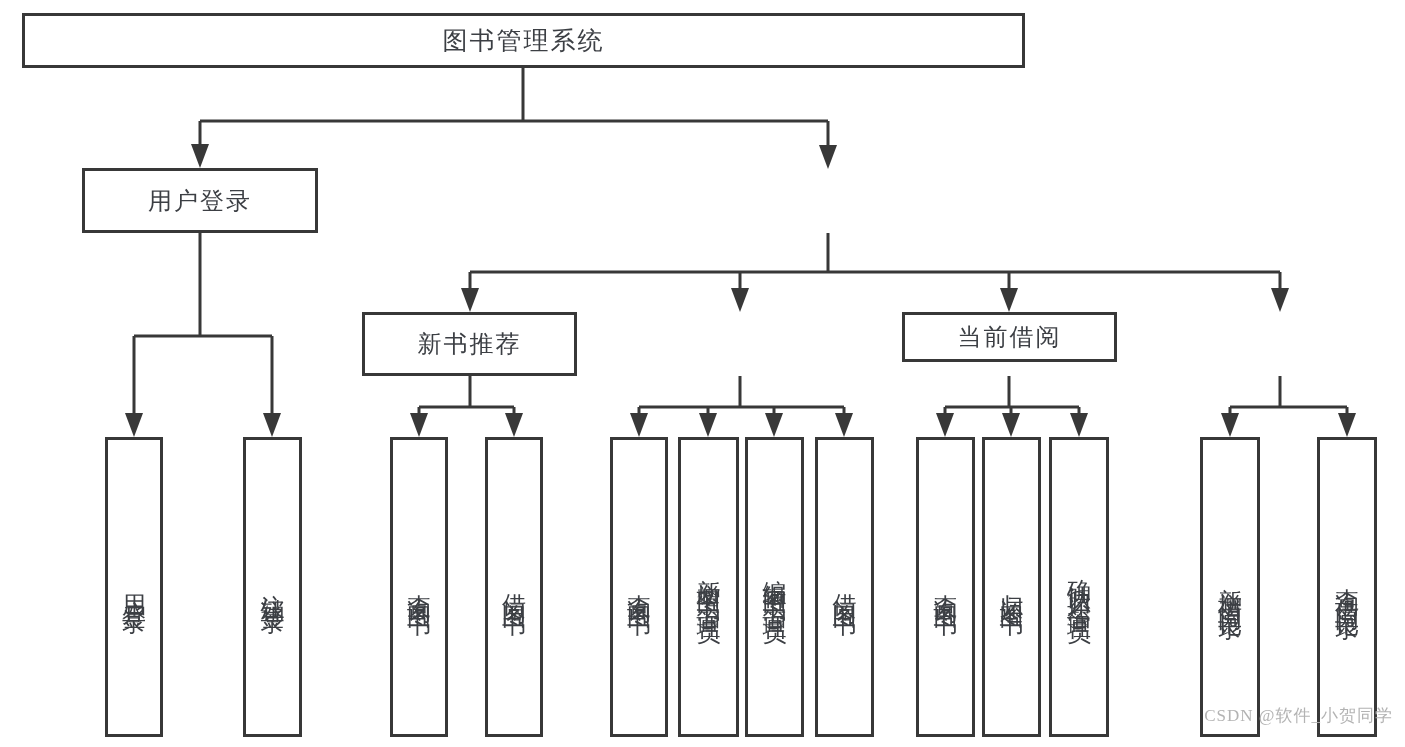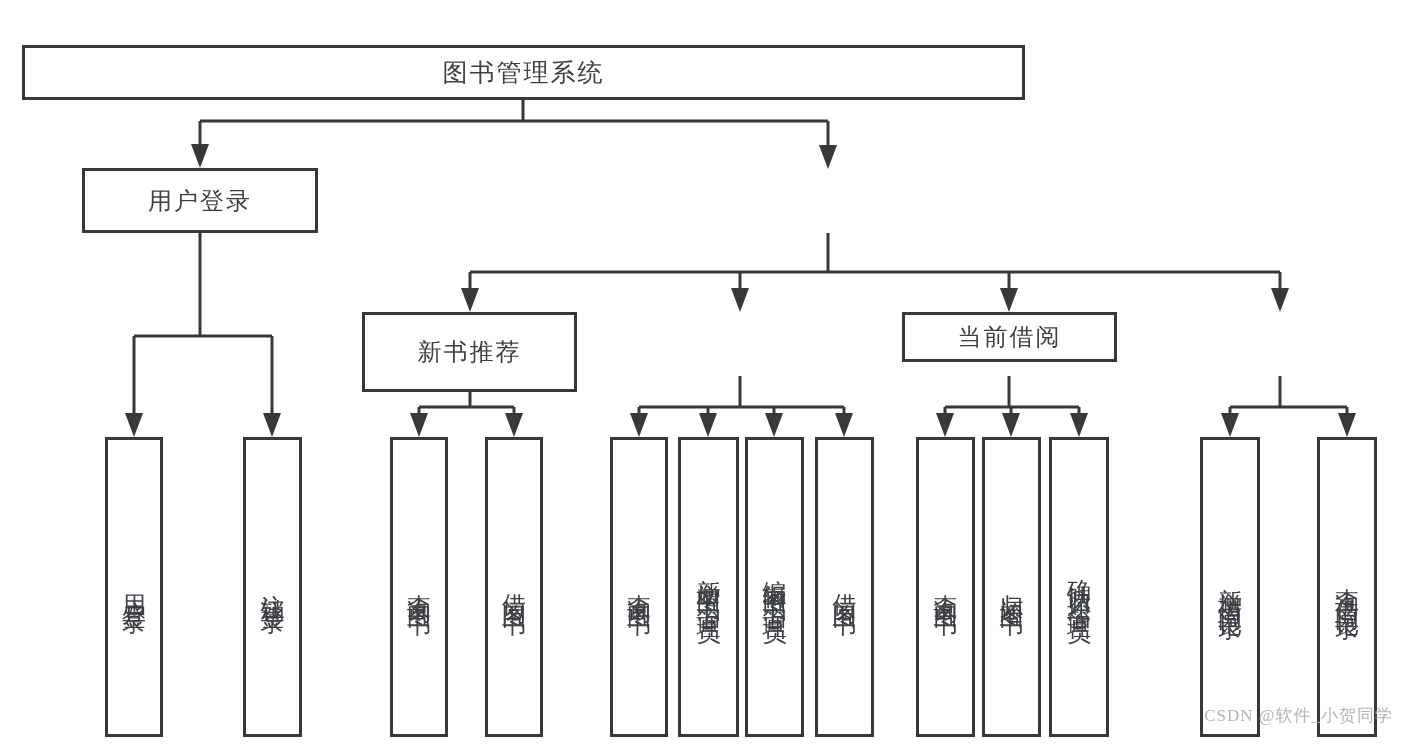--- a/index.html
+++ b/index.html
@@ -23,21 +23,21 @@
     position:absolute;
     box-sizing:border-box;
     border:3px solid var(--line);
     background:#fff;
     color:var(--text);
     display:flex;align-items:center;justify-content:center;
     z-index:2;
     white-space:nowrap;
   }
   .h{font-size:24px;letter-spacing:2px;}
-  .title{font-size:25px;letter-spacing:2px;margin-top:32px;}
+  .title{font-size:25px;letter-spacing:2px;}
   .v{
     writing-mode:vertical-rl;
     text-orientation:mixed;
     font-size:24px;
     letter-spacing:6px;
     line-height:1;
   }
   .watermark{
     position:absolute;
     right:12px;bottom:20px;
@@ -83,21 +83,21 @@
         <polygon points="1070,413 1088,413 1079,437"></polygon>
         <polygon points="1221,413 1239,413 1230,437"></polygon>
         <polygon points="1338,413 1356,413 1347,437"></polygon>
       </g>
   </svg>
 
   <div class="node title" style="left:22px;top:13px;width:1003px;height:55px;">图书管理系统</div>
 
   <div class="node h" style="left:82px;top:168px;width:236px;height:65px;">用户登录</div>
 
-  <div class="node h" style="left:362px;top:312px;width:215px;height:80px;">新书推荐</div>
+  <div class="node h" style="left:362px;top:312px;width:215px;height:64px;">新书推荐</div>
   <div class="node h" style="left:902px;top:312px;width:215px;height:50px;">当前借阅</div>
 
   <div class="node v" style="left:105px;top:437px;width:58px;height:300px;">用户登录</div>
   <div class="node v" style="left:243px;top:437px;width:59px;height:300px;">注销登录</div>
 
   <div class="node v" style="left:390px;top:437px;width:58px;height:300px;">查询图书</div>
   <div class="node v" style="left:485px;top:437px;width:58px;height:300px;">借阅图书</div>
 
   <div class="node v" style="left:610px;top:437px;width:58px;height:300px;">查询图书</div>
   <div class="node v" style="left:678px;top:437px;width:61px;height:300px;">新增图书（管理员）</div>

